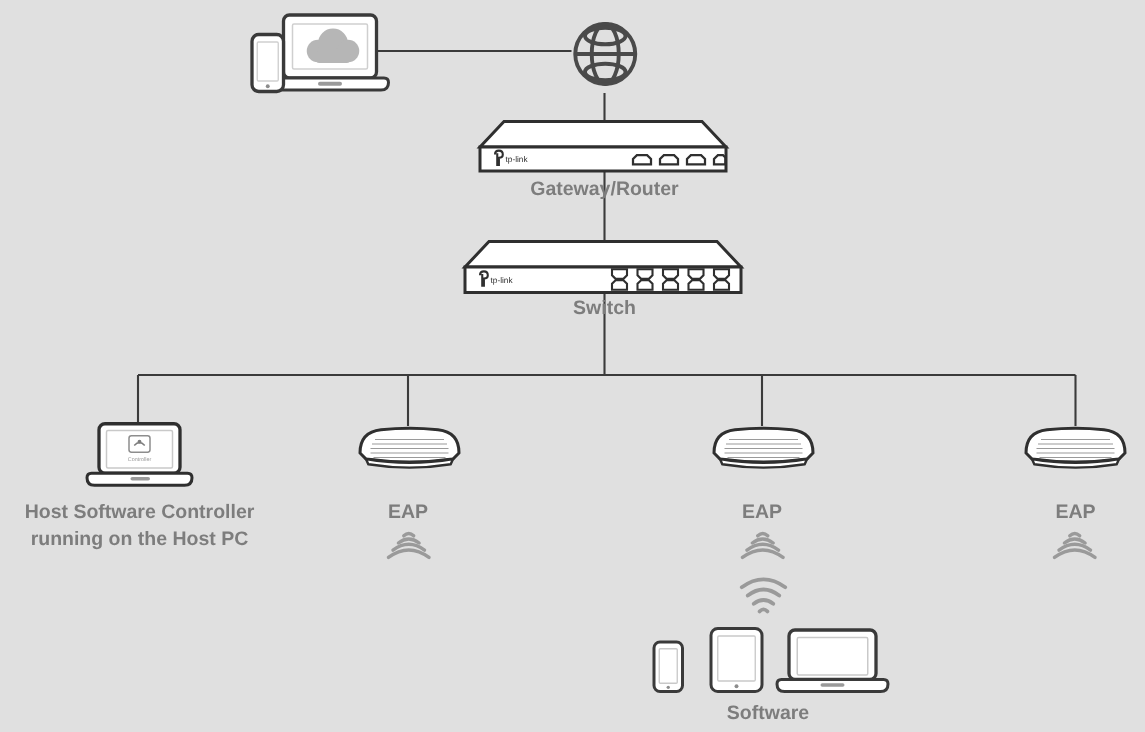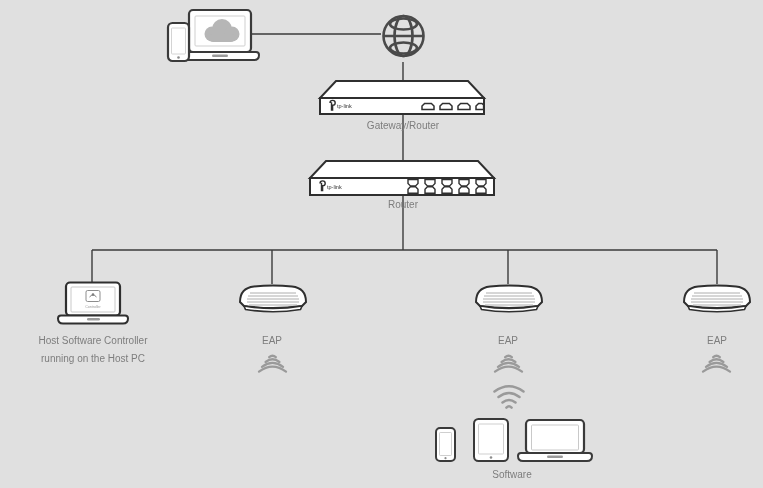--- a/index.html
+++ b/index.html
@@ -18,25 +18,26 @@
     width: 763px;
     height: 488px;
     background: #e0e0e0;
   }
   .node {
     position: absolute;
   }
   .label {
     position: absolute;
     color: #7d7d7d;
-    font-size: 10px;
+    font-size: 13px;
     line-height: 17px;
     text-align: center;
     white-space: nowrap;
     font-family: "Liberation Sans", sans-serif;
+    font-weight: bold;
   }
   .label.multiline {
     white-space: normal;
     line-height: 18px;
   }
   svg {
     display: block;
     overflow: visible;
   }
   .wire {
@@ -140,21 +141,21 @@
       <path d="M136 21.5 h10 v4 l-2.4 2.4 h-5.2 l-2.4-2.4 Z"></path>
       <path d="M136 35.2 h10 v-4 l-2.4-2.4 h-5.2 l-2.4 2.4 Z"></path>
 
       <path d="M153 21.5 h10 v4 l-2.4 2.4 h-5.2 l-2.4-2.4 Z"></path>
       <path d="M153 35.2 h10 v-4 l-2.4-2.4 h-5.2 l-2.4 2.4 Z"></path>
 
       <path d="M170 21.5 h10 v4 l-2.4 2.4 h-5.2 l-2.4-2.4 Z"></path>
       <path d="M170 35.2 h10 v-4 l-2.4-2.4 h-5.2 l-2.4 2.4 Z"></path>
     </g>
   </svg>
-  <div class="label" style="left:303px; top:196px; width:200px;">Router</div>
+  <div class="label" style="left:303px; top:196px; width:200px;">Switch</div>
 
   <svg class="node" style="left:58px; top:281px;" width="70" height="46" viewBox="0 0 70 46">
     <g>
       <rect x="8" y="1.5" width="54" height="33" rx="4" ry="4" fill="#ffffff" stroke="#2f2f2f" stroke-width="2.2"></rect>
       <rect x="13" y="6" width="44" height="25" rx="1" fill="#ffffff" stroke="#c9c9c9" stroke-width="1"></rect>
 
       <g>
         <rect x="28" y="9.5" width="14" height="11" rx="1.6" fill="#ffffff" stroke="#8d8d8d" stroke-width="1"></rect>
         <path d="M31.5 16 q3.5-4 7 0" fill="none" stroke="#7d7d7d" stroke-width="1"></path>
         <circle cx="35" cy="13.5" r="1.3" fill="#7d7d7d"></circle>

